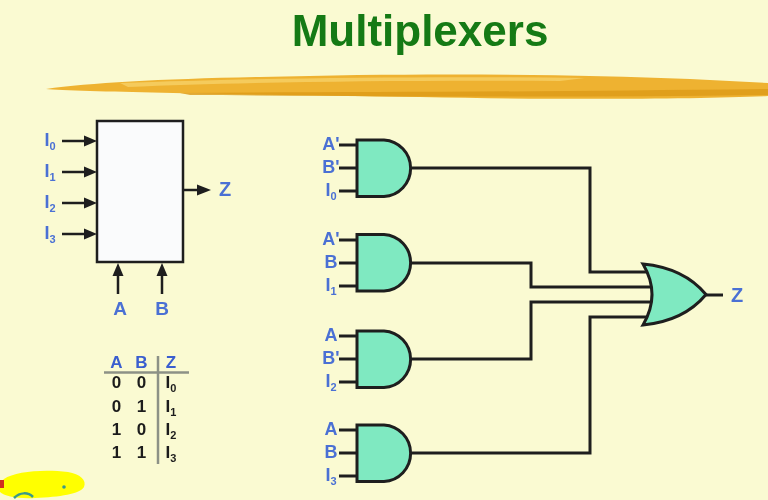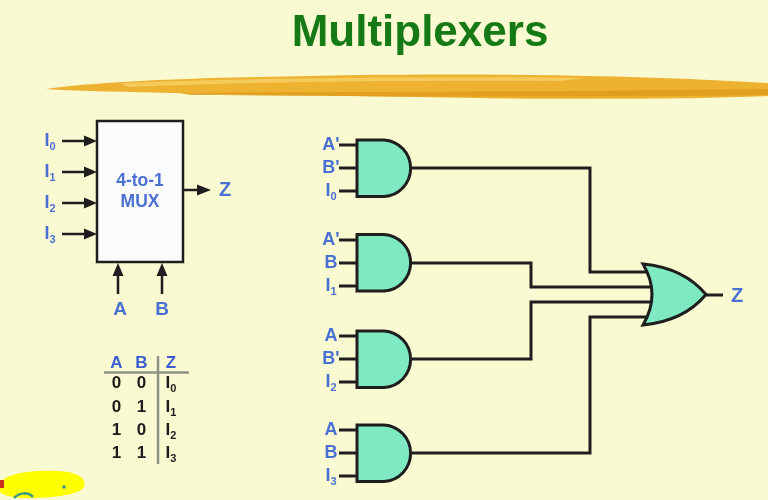--- a/index.html
+++ b/index.html
@@ -122,24 +122,20 @@
       <path d="M14,498 C20,492 28,492 33,497" stroke="#3A9A88" stroke-width="2.5" fill="none"></path>
       <circle cx="64" cy="487" r="1.8" fill="#3A9A88"></circle>
     </g>
   </svg>
 
   <div class="lbl" style="left:50px;top:141px"><span>I</span><span class="s">0</span></div>
   <div class="lbl" style="left:50px;top:172px"><span>I</span><span class="s">1</span></div>
   <div class="lbl" style="left:50px;top:203px"><span>I</span><span class="s">2</span></div>
   <div class="lbl" style="left:50px;top:234px"><span>I</span><span class="s">3</span></div>
 
-  <div class="muxtext" style="left:140px;top:191px">
-    <div>4-to-1</div>
-    <div>MUX</div>
-  </div>
 
   <div class="lbl zlbl" style="left:225px;top:189px">Z</div>
 
   <div class="lbl" style="left:120px;top:308px;font-size:19px">A</div>
   <div class="lbl" style="left:162px;top:308px;font-size:19px">B</div>
 
   <div class="tt-row hdr" style="left:104px;top:362px">
     <span class="c">A</span>
     <span class="c">B</span>
     <span class="cz">Z</span>

